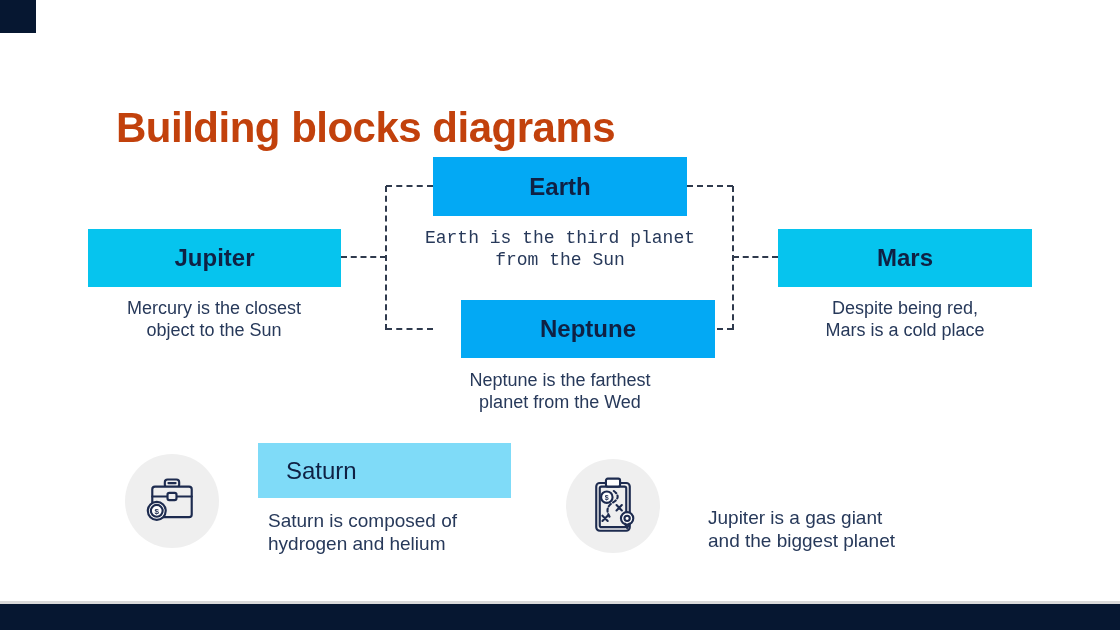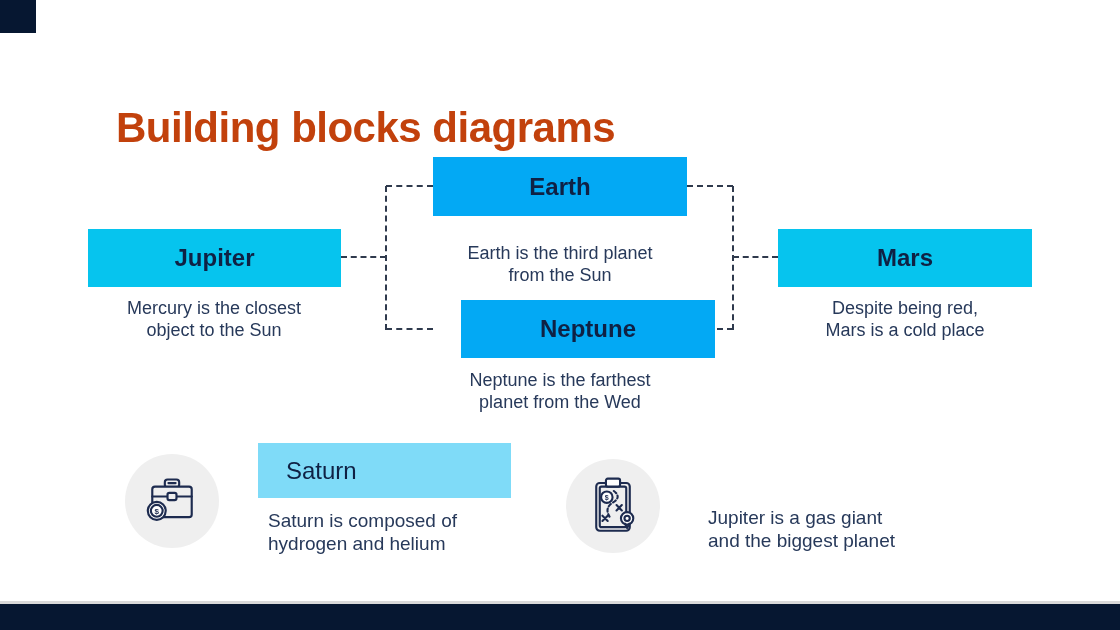--- a/index.html
+++ b/index.html
@@ -19,21 +19,21 @@
   }
   .box-mercury{left:88px;top:229px;width:253px;height:58px;background:#06c4ee;}
   .box-earth{left:433px;top:157px;width:254px;height:59px;background:#03a9f4;}
   .box-neptune{left:433px;top:300px;width:254px;height:58px;background:#03a9f4;margin-left:28px;}
   .box-mars{left:778px;top:229px;width:254px;height:58px;background:#06c4ee;}
   .caption{
     position:absolute;margin:0;width:300px;text-align:center;
     font-size:18px;line-height:22px;color:#27395a;white-space:pre-line;
   }
   .cap-mercury{left:64px;top:297px;}
-  .cap-earth{left:410px;top:242px;}
+  .cap-earth{left:410px;top:227px;font-family:Liberation Mono, monospace;}
   .cap-neptune{left:410px;top:369px;}
   .cap-mars{left:755px;top:297px;}
   
   .dash-h{position:absolute;height:0;border-top:2px dashed #2f3a4d;}
   .dash-v{position:absolute;width:0;border-left:2px dashed #2f3a4d;}
   .v-left{left:385px;top:186px;height:144px;}
   .v-right{left:732px;top:186px;height:144px;}
   .h-left-top{left:386px;top:185px;width:47px;}
   .h-left-mid{left:341px;top:256px;width:45px;}
   .h-left-bot{left:386px;top:328px;width:47px;}

